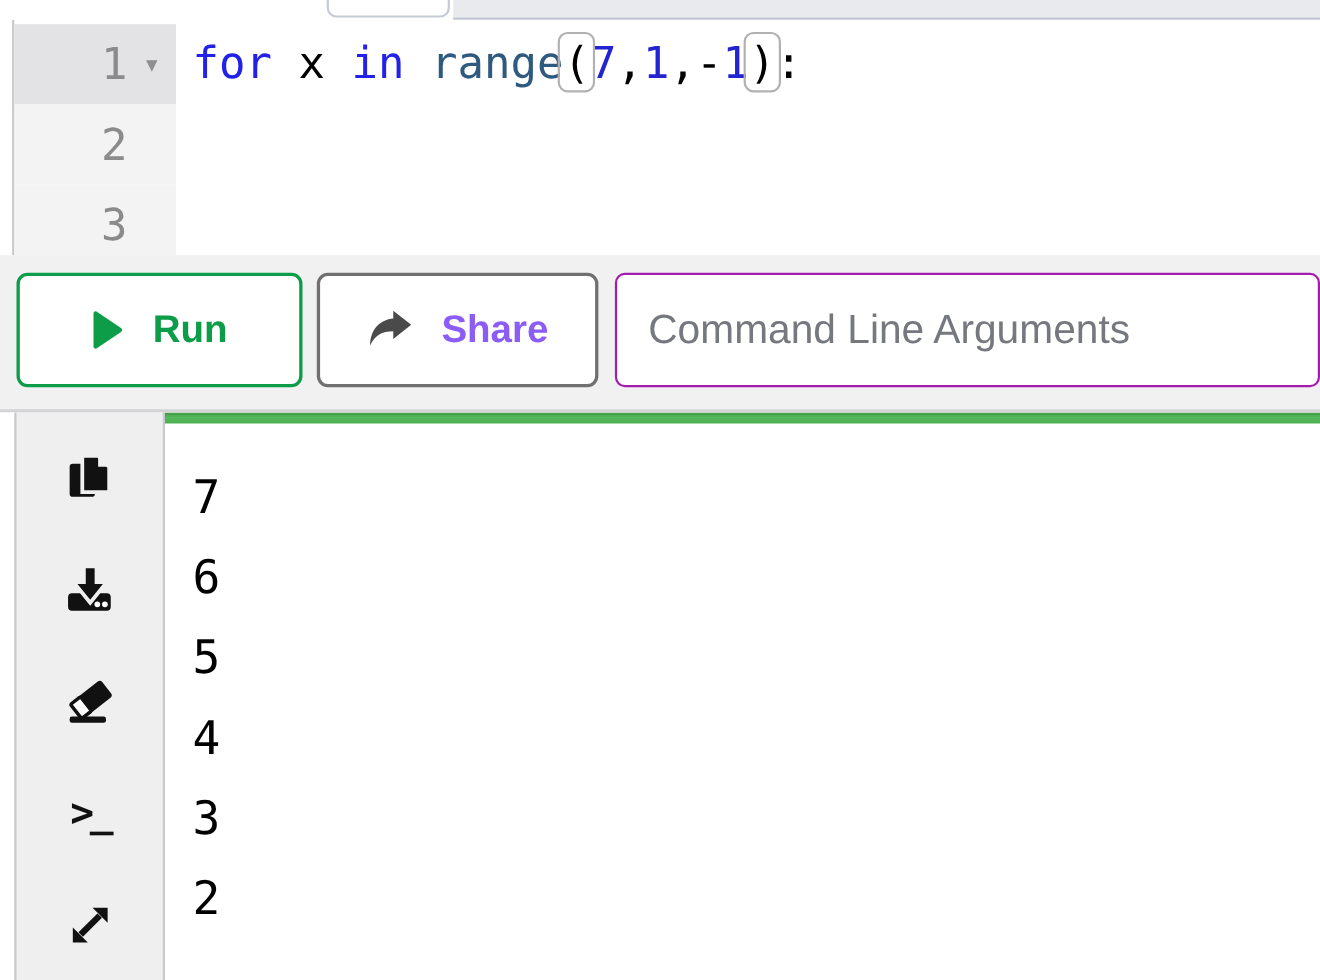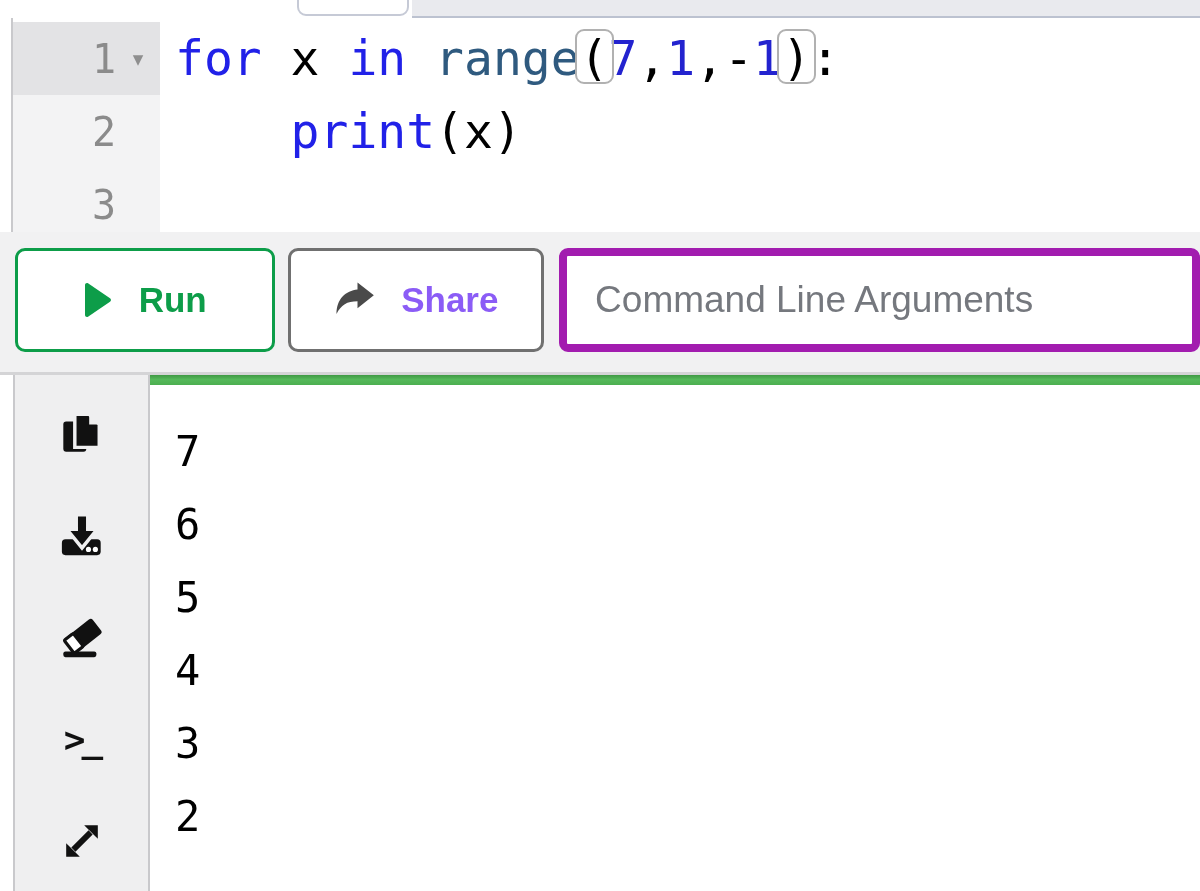--- a/index.html
+++ b/index.html
@@ -12,36 +12,36 @@
   .top-thumb{position:absolute;left:297px;width:112px;top:-8px;height:24px;background:#fff;border:2px solid #c6cad6;border-radius:9px;box-sizing:border-box;}
 
   
   .editor{height:214px;display:flex;margin-left:11px;border-left:2px solid #c9c9cc;padding-top:4px;box-sizing:border-box;background:#fff;overflow:hidden;}
   .gutter{width:147px;flex:none;}
   .grow{height:73px;display:flex;align-items:center;background:#f3f3f4;}
   .grow.active{background:#e3e3e5;}
   .lnum{flex:1;text-align:right;font-family:"DejaVu Sans Mono",monospace;font-size:40px;color:var(--gutter-text,#8b8b8b);}
   .fold{width:44px;text-align:center;font-size:21px;color:#8f8f8f;cursor:pointer;}
   .code-area{flex:1;padding-left:15px;cursor:text;}
-  .cline{height:73px;line-height:73px;white-space:pre;font-family:"DejaVu Sans Mono",monospace;font-size:48px;color:#000;}
+  .cline{height:73px;line-height:73px;white-space:pre;font-family:"DejaVu Sans Mono",monospace;font-size:40px;color:#000;}
   .tok-kw{color:var(--keyword,#2121e8);}
   .tok-fn{color:var(--builtin,#2f5a7f);}
   .tok-num{color:var(--number,#2323cf);}
   .tok-pl{color:#000;}
   .tok-br{color:#000;display:inline-block;position:relative;}
   .tok-br::before{content:"";position:absolute;left:-5px;right:-5px;top:7px;bottom:11px;border:2px solid var(--bracket-highlight-border,#b1b1b1);border-radius:9px;}
 
   
   .toolbar{height:143px;background:#f1f1f2;border-bottom:3px solid #d4d4d6;box-sizing:border-box;padding:16px 0 4px 15px;display:flex;align-items:flex-start;}
   .btn{display:flex;align-items:center;justify-content:center;background:#fff;border-radius:10px;cursor:pointer;gap:26px;font-family:"Liberation Sans",sans-serif;}
   .btn-run{width:268px;height:104px;border:3px solid var(--run-green,#0d9d49);box-sizing:border-box;}
   .btn-run .lbl{color:var(--run-green,#0d9d49);font-size:35px;font-weight:bold;}
   .btn-share{width:265px;height:104px;border:3px solid #707070;box-sizing:border-box;margin-left:13px;}
   .btn-share .lbl{color:#8b5cf6;font-size:35px;font-weight:bold;}
-  .cli{width:660px;height:104px;margin-left:15px;border:8px solid #a21caf;border-radius:9px;padding:0 28px;font-size:37px;color:#444;box-sizing:border-box;background:#fff;font-family:"Liberation Sans",sans-serif;outline:none;}
+  .cli{width:660px;height:104px;margin-left:15px;border:2px solid #a21caf;border-radius:9px;padding:0 28px;font-size:37px;color:#444;box-sizing:border-box;background:#fff;font-family:"Liberation Sans",sans-serif;outline:none;}
   .cli::placeholder{color:#75787e;opacity:1;}
 
   
   .outsec{height:516px;display:flex;}
   .out-gap{width:13px;background:#fff;flex:none;}
   .sidebar{width:137px;flex:none;background:#efeff0;border-left:2px solid #c9c9cc;border-right:2px solid #c9c9cc;box-sizing:border-box;display:flex;flex-direction:column;align-items:center;padding-top:32px;gap:50px;}
   .sbtn{width:54px;height:52px;background:none;border:none;padding:0;display:flex;align-items:center;justify-content:center;cursor:pointer;color:#111;}
   .term-glyph{font-family:"DejaVu Sans Mono",monospace;font-weight:bold;font-size:36px;letter-spacing:-4px;color:#111;}
   .console{flex:1;background:#fff;position:relative;overflow:hidden;cursor:text;}
   .progress{height:10px;background:linear-gradient(180deg,#3f9944,#55b85a 45%,var(--progress-green,#4caf50));}
@@ -68,21 +68,20 @@
           <span class="lnum">2</span>
           <span class="fold"></span>
         </div>
         <div class="grow">
           <span class="lnum">3</span>
           <span class="fold"></span>
         </div>
       </div>
     <div class="code-area">
         <div class="cline"><span class="tok-kw">for</span><span class="tok-pl"> x </span><span class="tok-kw">in</span><span class="tok-pl"> </span><span class="tok-fn">range</span><span class="tok-br">(</span><span class="tok-num">7</span><span class="tok-pl">,</span><span class="tok-num">1</span><span class="tok-pl">,</span><span class="tok-pl">-</span><span class="tok-num">1</span><span class="tok-br">)</span><span class="tok-pl">:</span></div>
-        <div class="cline"><span class="tok-pl">    </span><span class="tok-kw">print</span><span class="tok-pl">(</span><span class="tok-pl">x</span><span class="tok-pl">)</span></div>
         <div class="cline"></div>
       </div>
   </div>
 
   <div class="toolbar">
     <div class="btn btn-run">
       <span style="display:flex;">
         <svg width="30" height="36" viewBox="0 0 30 36">
             <path d="M2 3 C2 1.4 3.7 .5 5 1.3 L27 16.2 C28.3 17 28.3 19 27 19.8 L5 34.7 C3.7 35.5 2 34.6 2 33 Z" fill="#0d9d49"></path>
           </svg>

